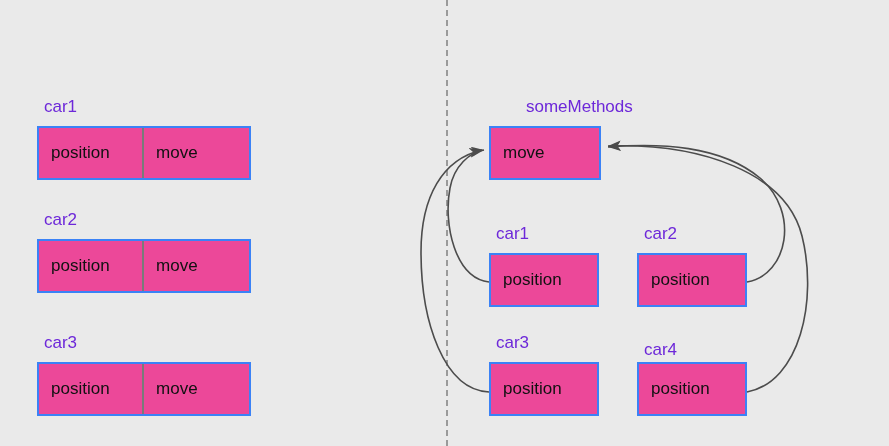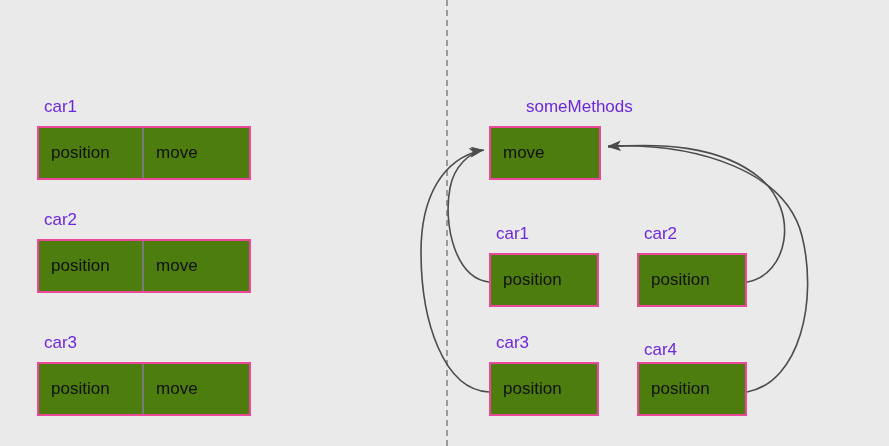--- a/index.html
+++ b/index.html
@@ -42,22 +42,22 @@
   .grp-label {
     position: absolute;
     font-size: 17px;
     color: #6d28d9;
     white-space: nowrap;
   }
   .memobox {
     position: absolute;
     display: flex;
     box-sizing: border-box;
-    background: #4d7c0f;
-    border: 2px solid #ec4899;
+    background: #ec4899;
+    border: 2px solid #3b82f6;
   }
   .cell {
     box-sizing: border-box;
     display: flex;
     align-items: center;
     padding-left: 12px;
     font-size: 17px;
     color: #111;
     white-space: nowrap;
   }

